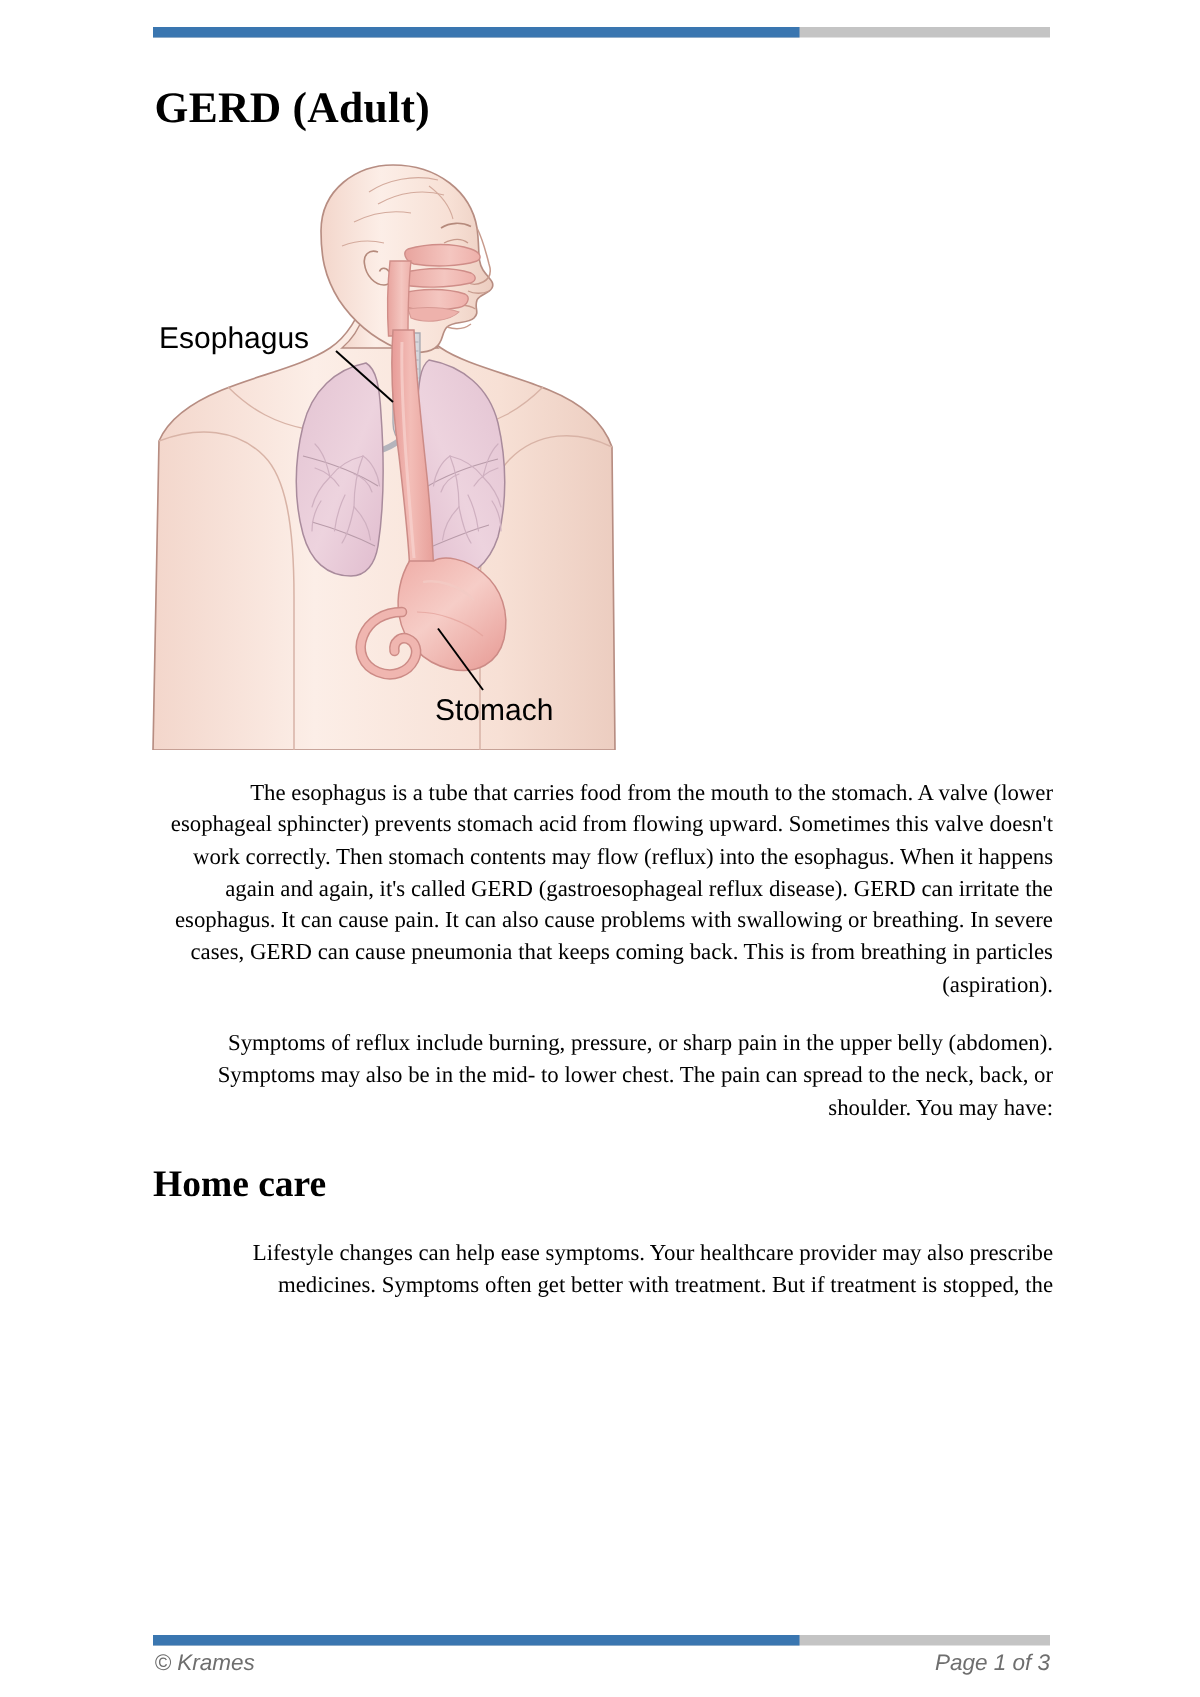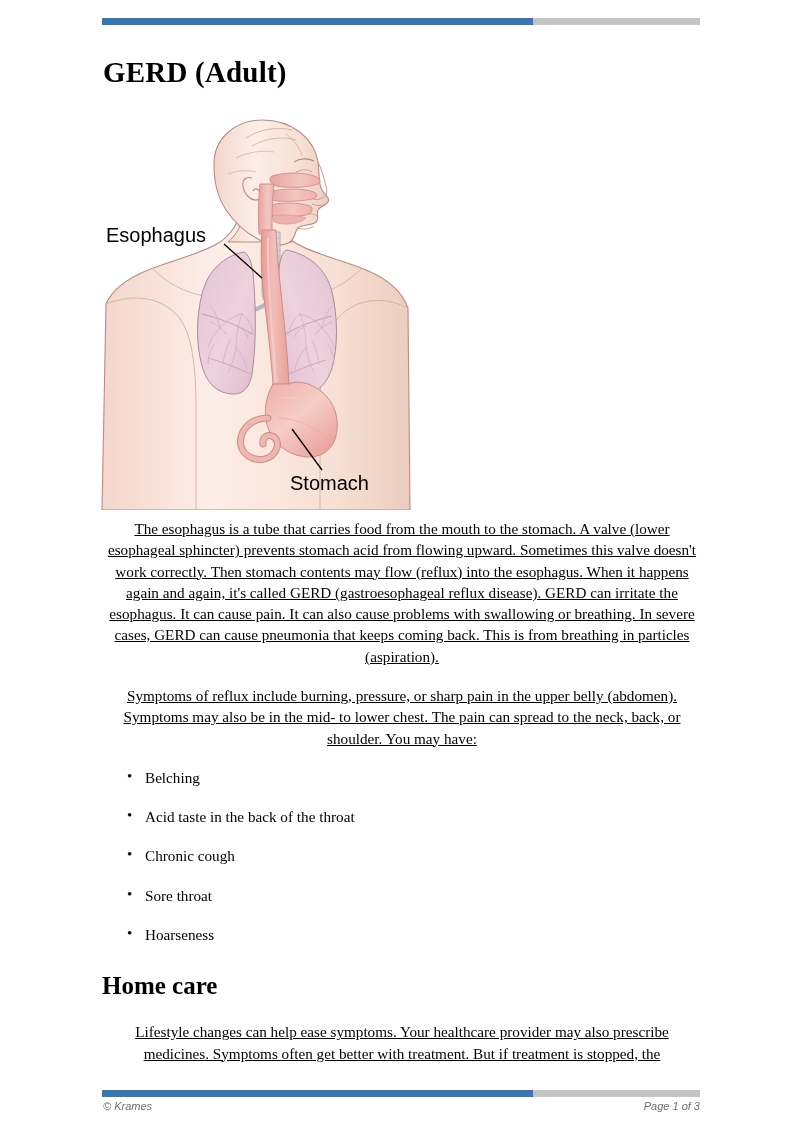--- a/index.html
+++ b/index.html
@@ -49,40 +49,39 @@
     font-weight: bold;
     letter-spacing: 0.2px;
     line-height: 1.15;
     font-family: "Liberation Serif", "DejaVu Serif", serif;
   }
 
   
   .figure {
     position: absolute;
     left: 96px;
-    top: 118px;
+    top: 108px;
     width: 320px;
     height: 392px;
     text-align: right;
   }
   .figure svg { display: block; width: 100%; height: 100%; }
 
   
   .content {
     position: absolute;
     left: 102px;
     top: 518px;
     width: 600px;
   }
   .content p {
     margin: 0 0 18px 0;
     font-size: 15.2px;
     line-height: 1.40;
-    text-align: center;
-    text-decoration: underline;
+    text-align: right;
   }
   .content p.last { margin-bottom: 0; margin-top: 20px; }
 
   ul.symptoms {
     margin: 0 0 12px 0;
     padding: 0 0 0 43px;
     list-style: none;
   }
   ul.symptoms li {
     position: relative;
@@ -105,21 +104,21 @@
     line-height: 1.2;
     font-family: "Liberation Serif", "DejaVu Serif", serif;
   }
 
   
   .footer-text {
     position: absolute;
     top: 1100px;
     font-family: "Liberation Sans", "DejaVu Sans", sans-serif;
     font-style: italic;
-    font-size: 11px;
+    font-size: 15px;
     color: #6e6e6e;
   }
   #footer-copyright { left: 103px; }
   #footer-pageno { right: 100px; text-align: center; }
 </style>
 </head>
 <body>
 
 <div class="page">
 
@@ -339,27 +338,20 @@
       <text id="label-stomach" x="194" y="372" font-family="Liberation Sans, DejaVu Sans, sans-serif" font-size="20" fill="#000000">Stomach</text>
     </svg>
   </div>
 
   <div class="content">
 
     <p>The esophagus is a tube that carries food from the mouth to the stomach. A valve (lower esophageal sphincter) prevents stomach acid from flowing upward. Sometimes this valve doesn't work correctly. Then stomach contents may flow (reflux) into the esophagus. When it happens again and again, it's called GERD (gastroesophageal reflux disease). GERD can irritate the esophagus. It can cause pain. It can also cause problems with swallowing or breathing. In severe cases, GERD can cause pneumonia that keeps coming back. This is from breathing in particles (aspiration).</p>
 
     <p>Symptoms of reflux include burning, pressure, or sharp pain in the upper belly (abdomen). Symptoms may also be in the mid- to lower chest. The pain can spread to the neck, back, or shoulder. You may have:</p>
 
-    <ul class="symptoms" id="symptom-list">
-        <li>Belching</li>
-        <li>Acid taste in the back of the throat</li>
-        <li>Chronic cough</li>
-        <li>Sore throat</li>
-        <li>Hoarseness</li>
-      </ul>
 
 
     <h2 class="section-heading">Home care</h2>
 
     <p class="last">Lifestyle changes can help ease symptoms. Your healthcare provider may also prescribe medicines. Symptoms often get better with treatment. But if treatment is stopped, the</p>
   </div>
 
   <div class="progressbar" id="footer-bar" style="background: rgb(196, 196, 196);">
     <div class="fill" id="footer-fill" style="width: 72%; background: rgb(58, 118, 176);"></div>
   </div>

